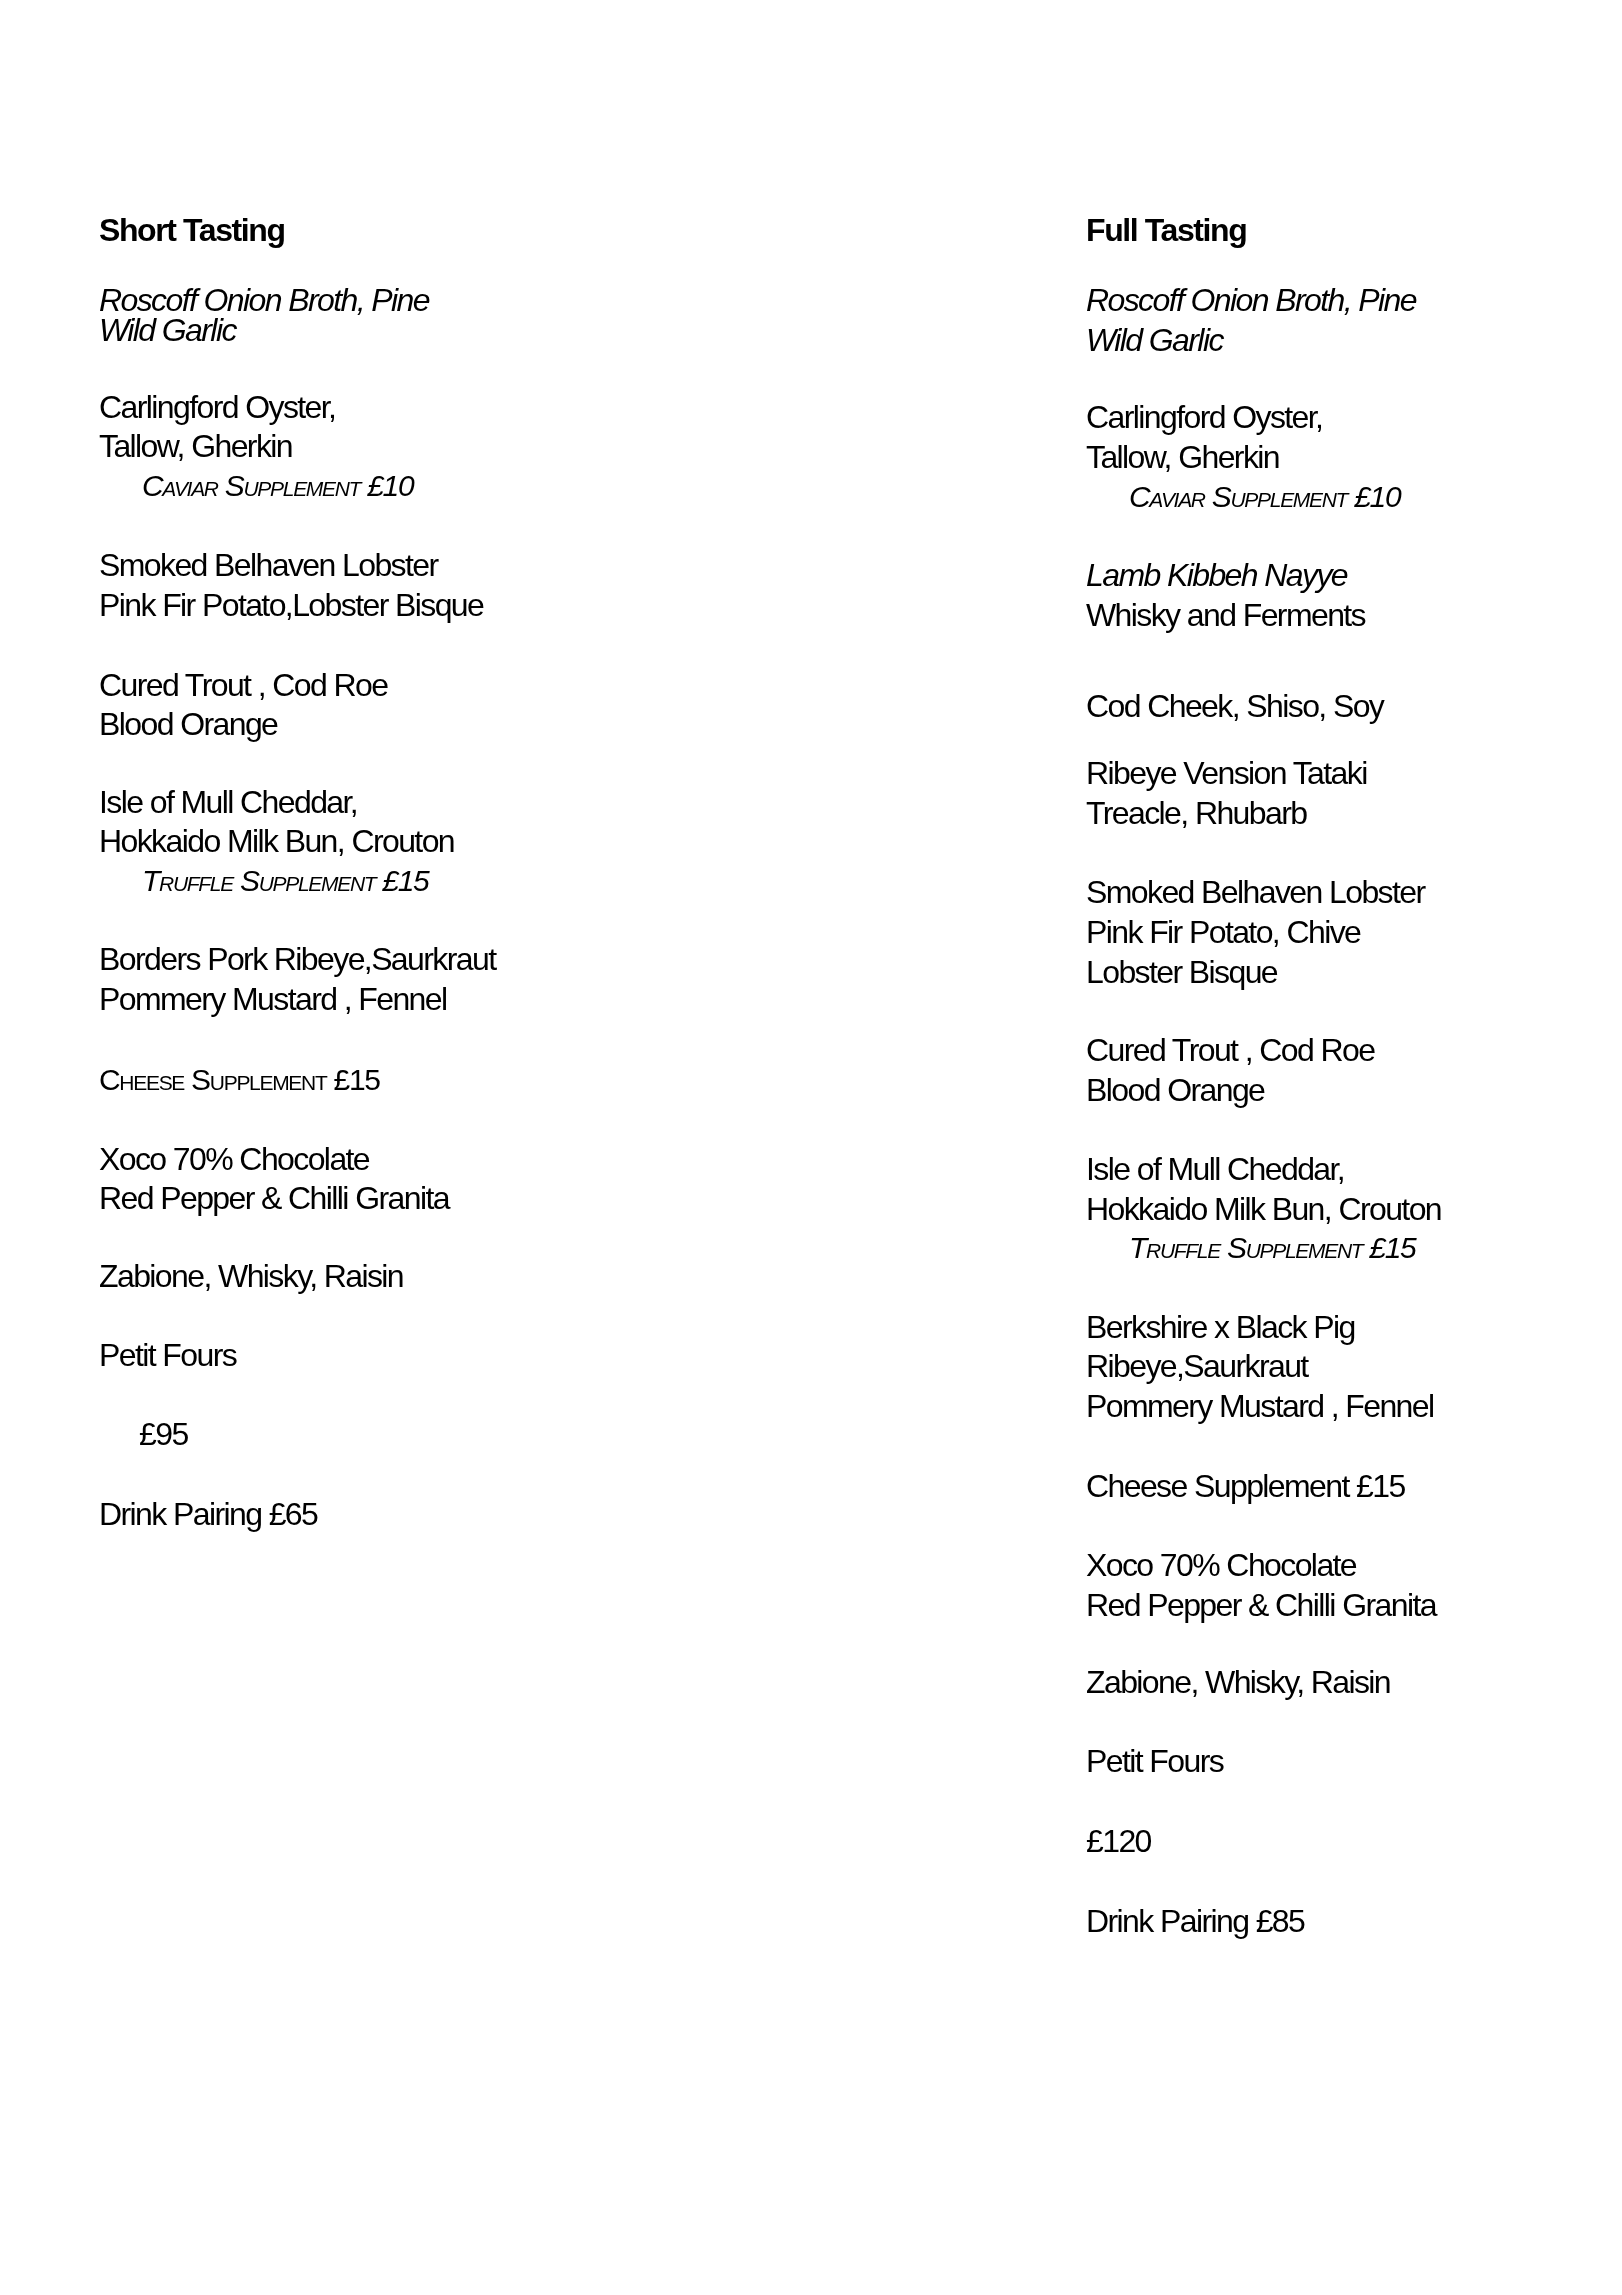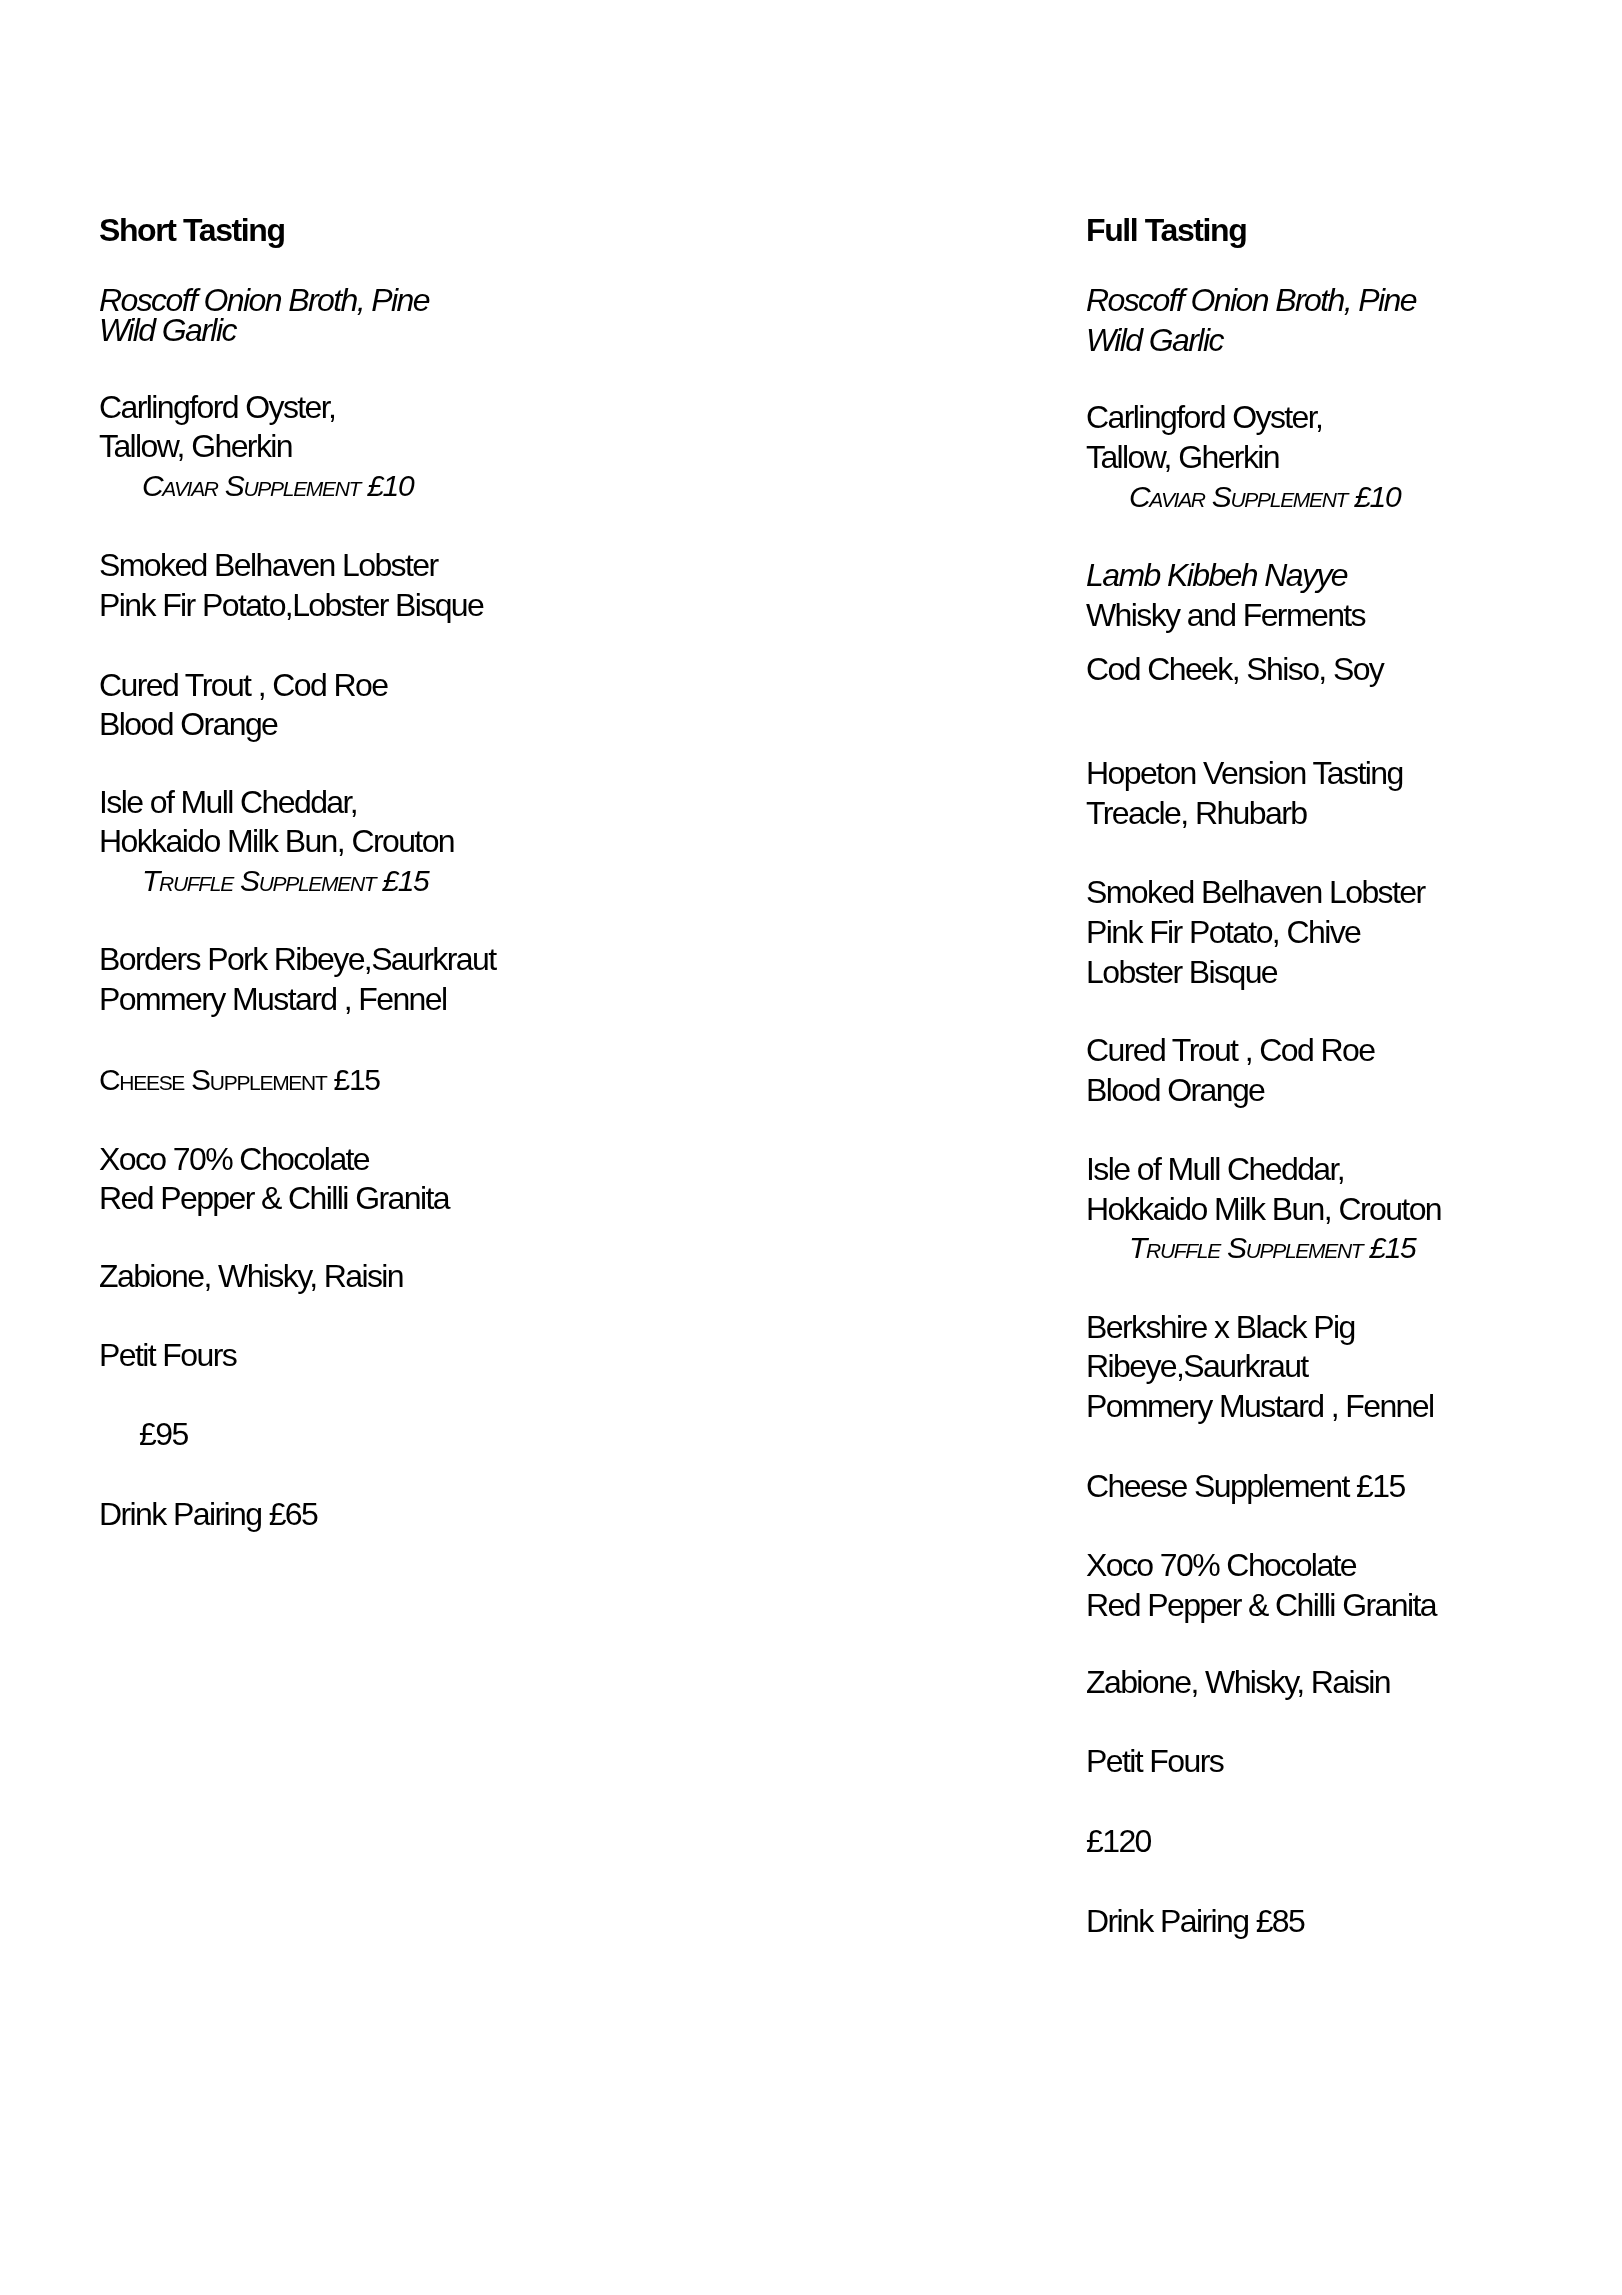--- a/index.html
+++ b/index.html
@@ -46,22 +46,22 @@
 <div class="col" style="left:1086px;">
   <div class="line heading" style="top:214px;">Full Tasting</div>
   <div>
       <div class="line italic" style="top: 284px;">Roscoff Onion Broth, Pine</div>
       <div class="line italic" style="top: 324px;">Wild Garlic</div>
       <div class="line" style="top: 401px;">Carlingford Oyster,</div>
       <div class="line" style="top: 441px;">Tallow, Gherkin</div>
       <div class="line sc" style="top: 482px;">Caviar Supplement £10</div>
       <div class="line" style="top: 559px; font-style: italic;">Lamb Kibbeh Nayye</div>
       <div class="line" style="top: 599px;">Whisky and Ferments</div>
-      <div class="line" style="top: 653px;">Cod Cheek, Shiso, Soy</div>
-      <div class="line" style="top: 757px;">Hopeton Vension Tasting</div>
+      <div class="line" style="top: 690px;">Cod Cheek, Shiso, Soy</div>
+      <div class="line" style="top: 757px;">Ribeye Vension Tataki</div>
       <div class="line" style="top: 797px;">Treacle, Rhubarb</div>
       <div class="line" style="top: 876px;">Smoked Belhaven Lobster</div>
       <div class="line" style="top: 916px;">Pink Fir Potato, Chive</div>
       <div class="line" style="top: 956px;">Lobster Bisque</div>
       <div class="line" style="top: 1034px;">Cured Trout , Cod Roe</div>
       <div class="line" style="top: 1074px;">Blood Orange</div>
       <div class="line" style="top: 1153px;">Isle of Mull Cheddar,</div>
       <div class="line" style="top: 1193px;">Hokkaido Milk Bun, Crouton</div>
       <div class="line sc" style="top: 1233px;">Truffle Supplement £15</div>
       <div class="line" style="top: 1311px;">Berkshire x Black Pig</div>

